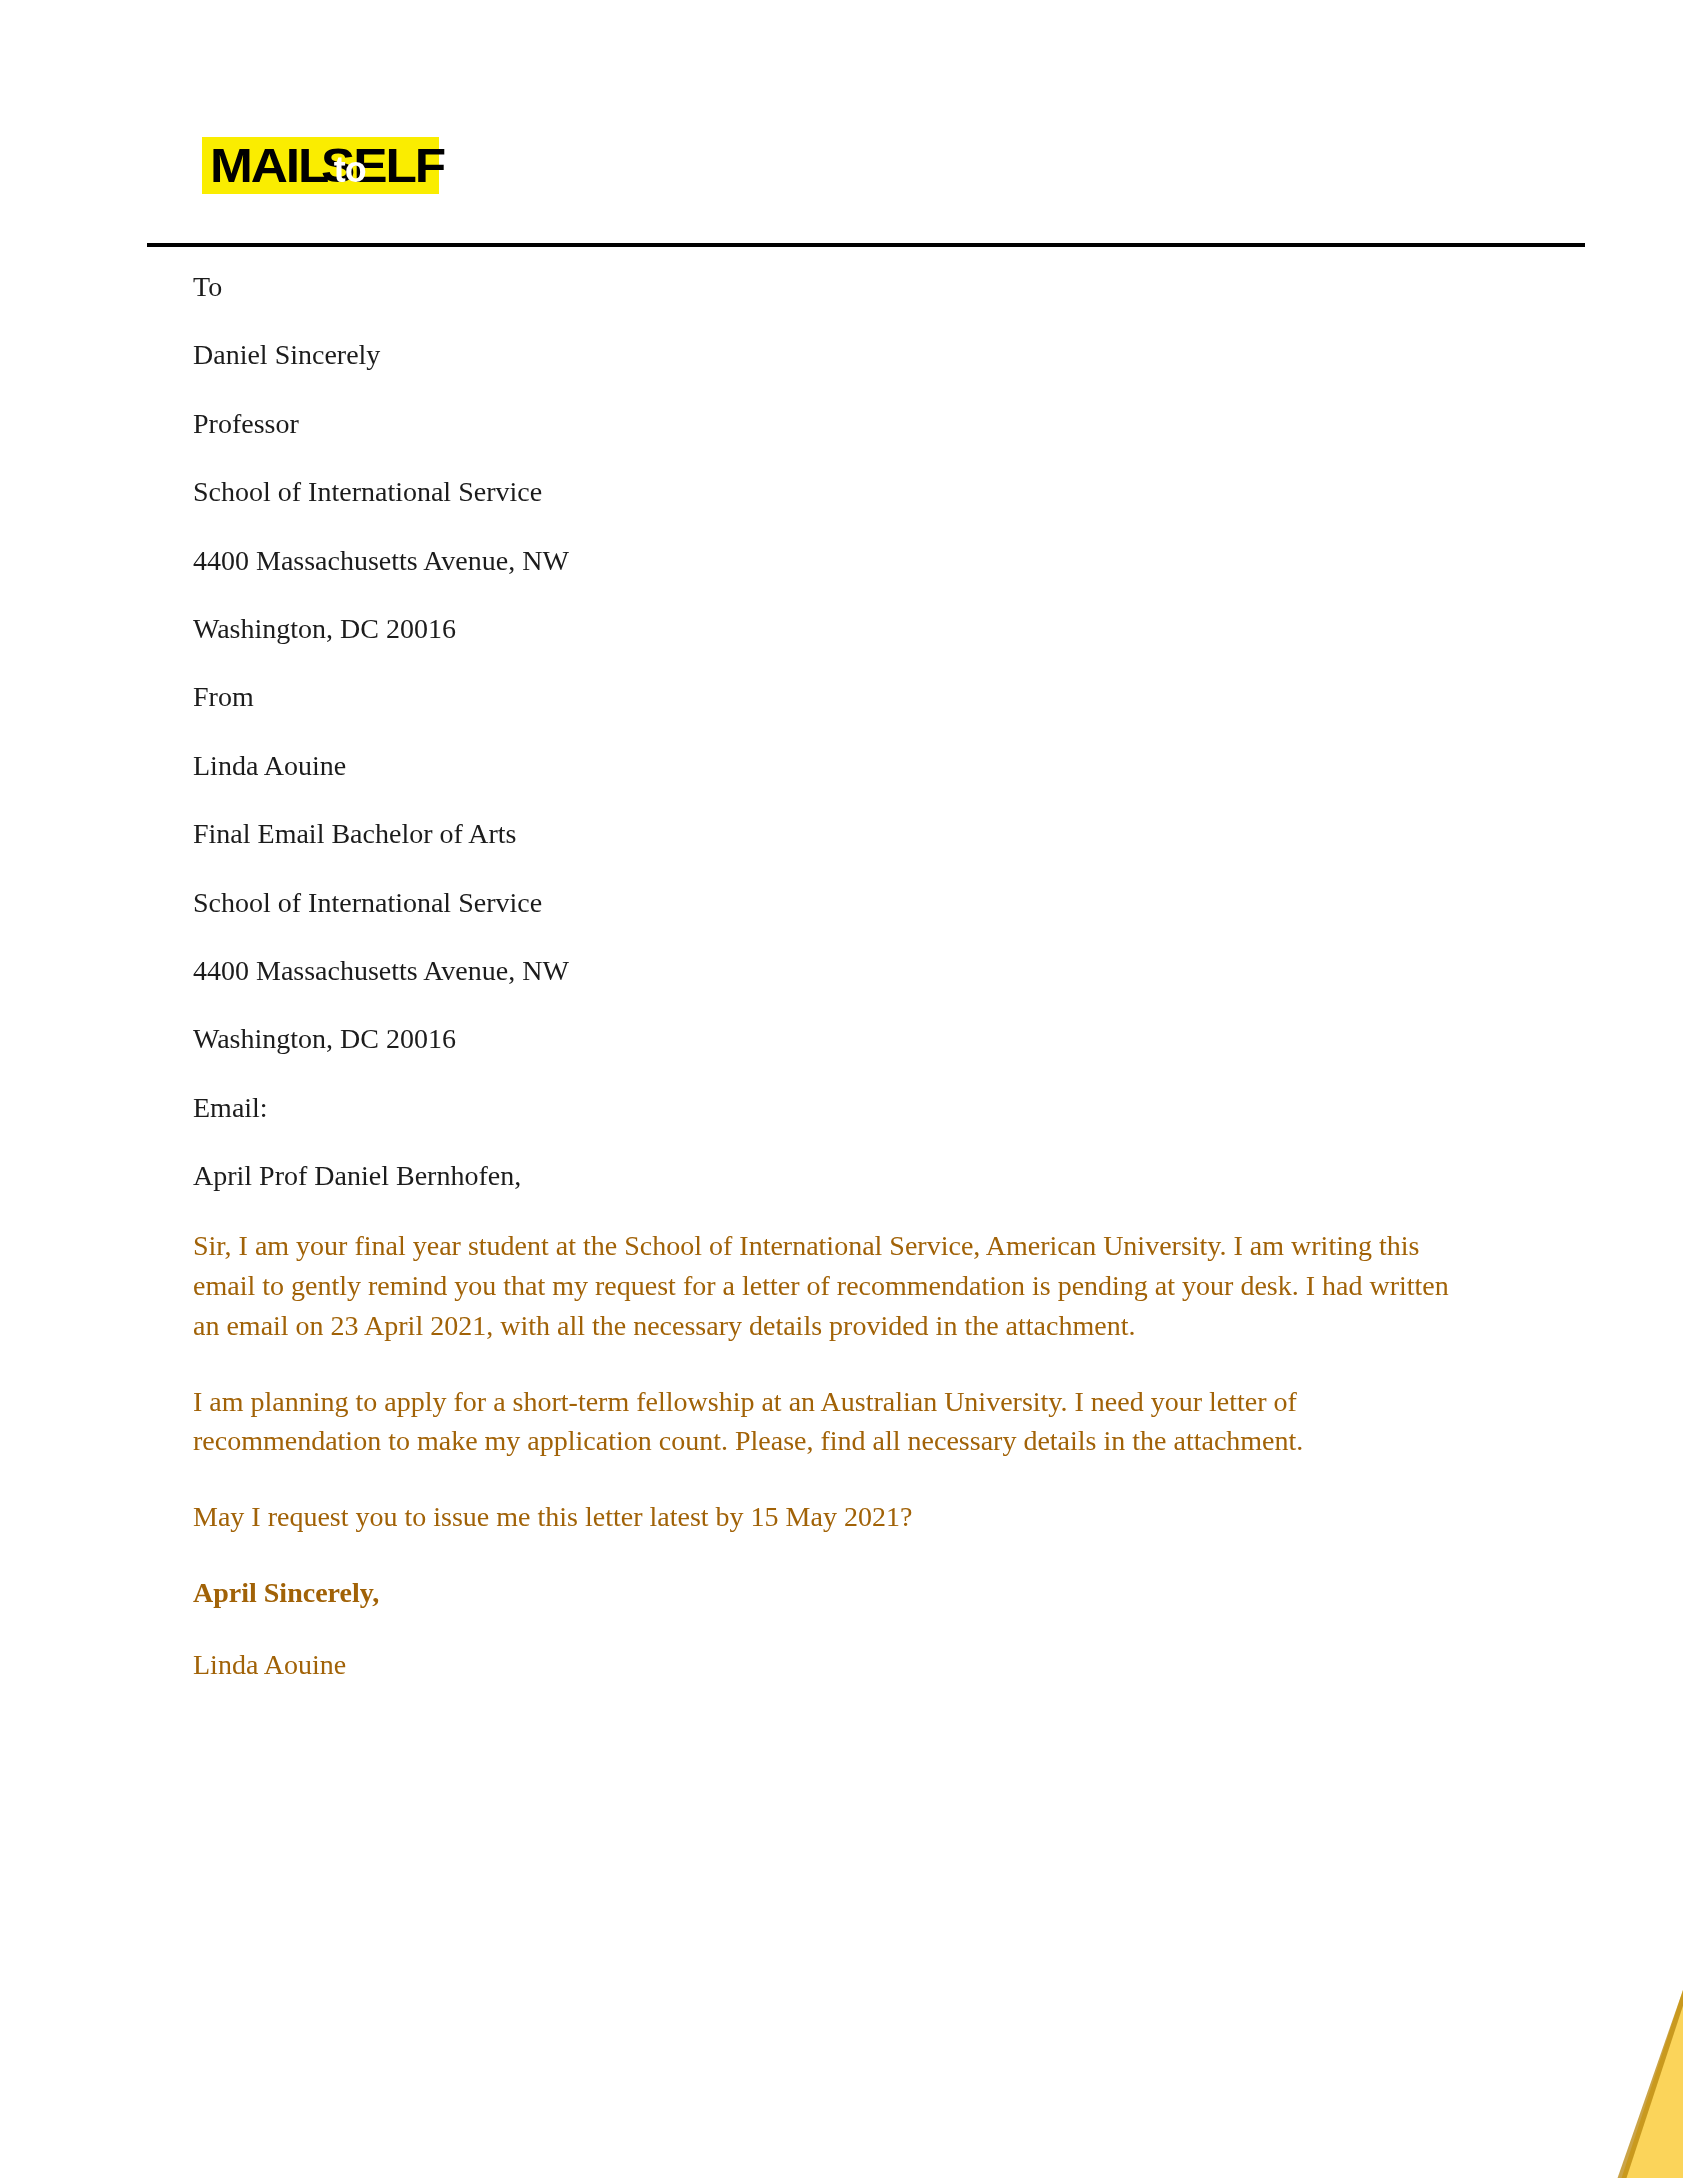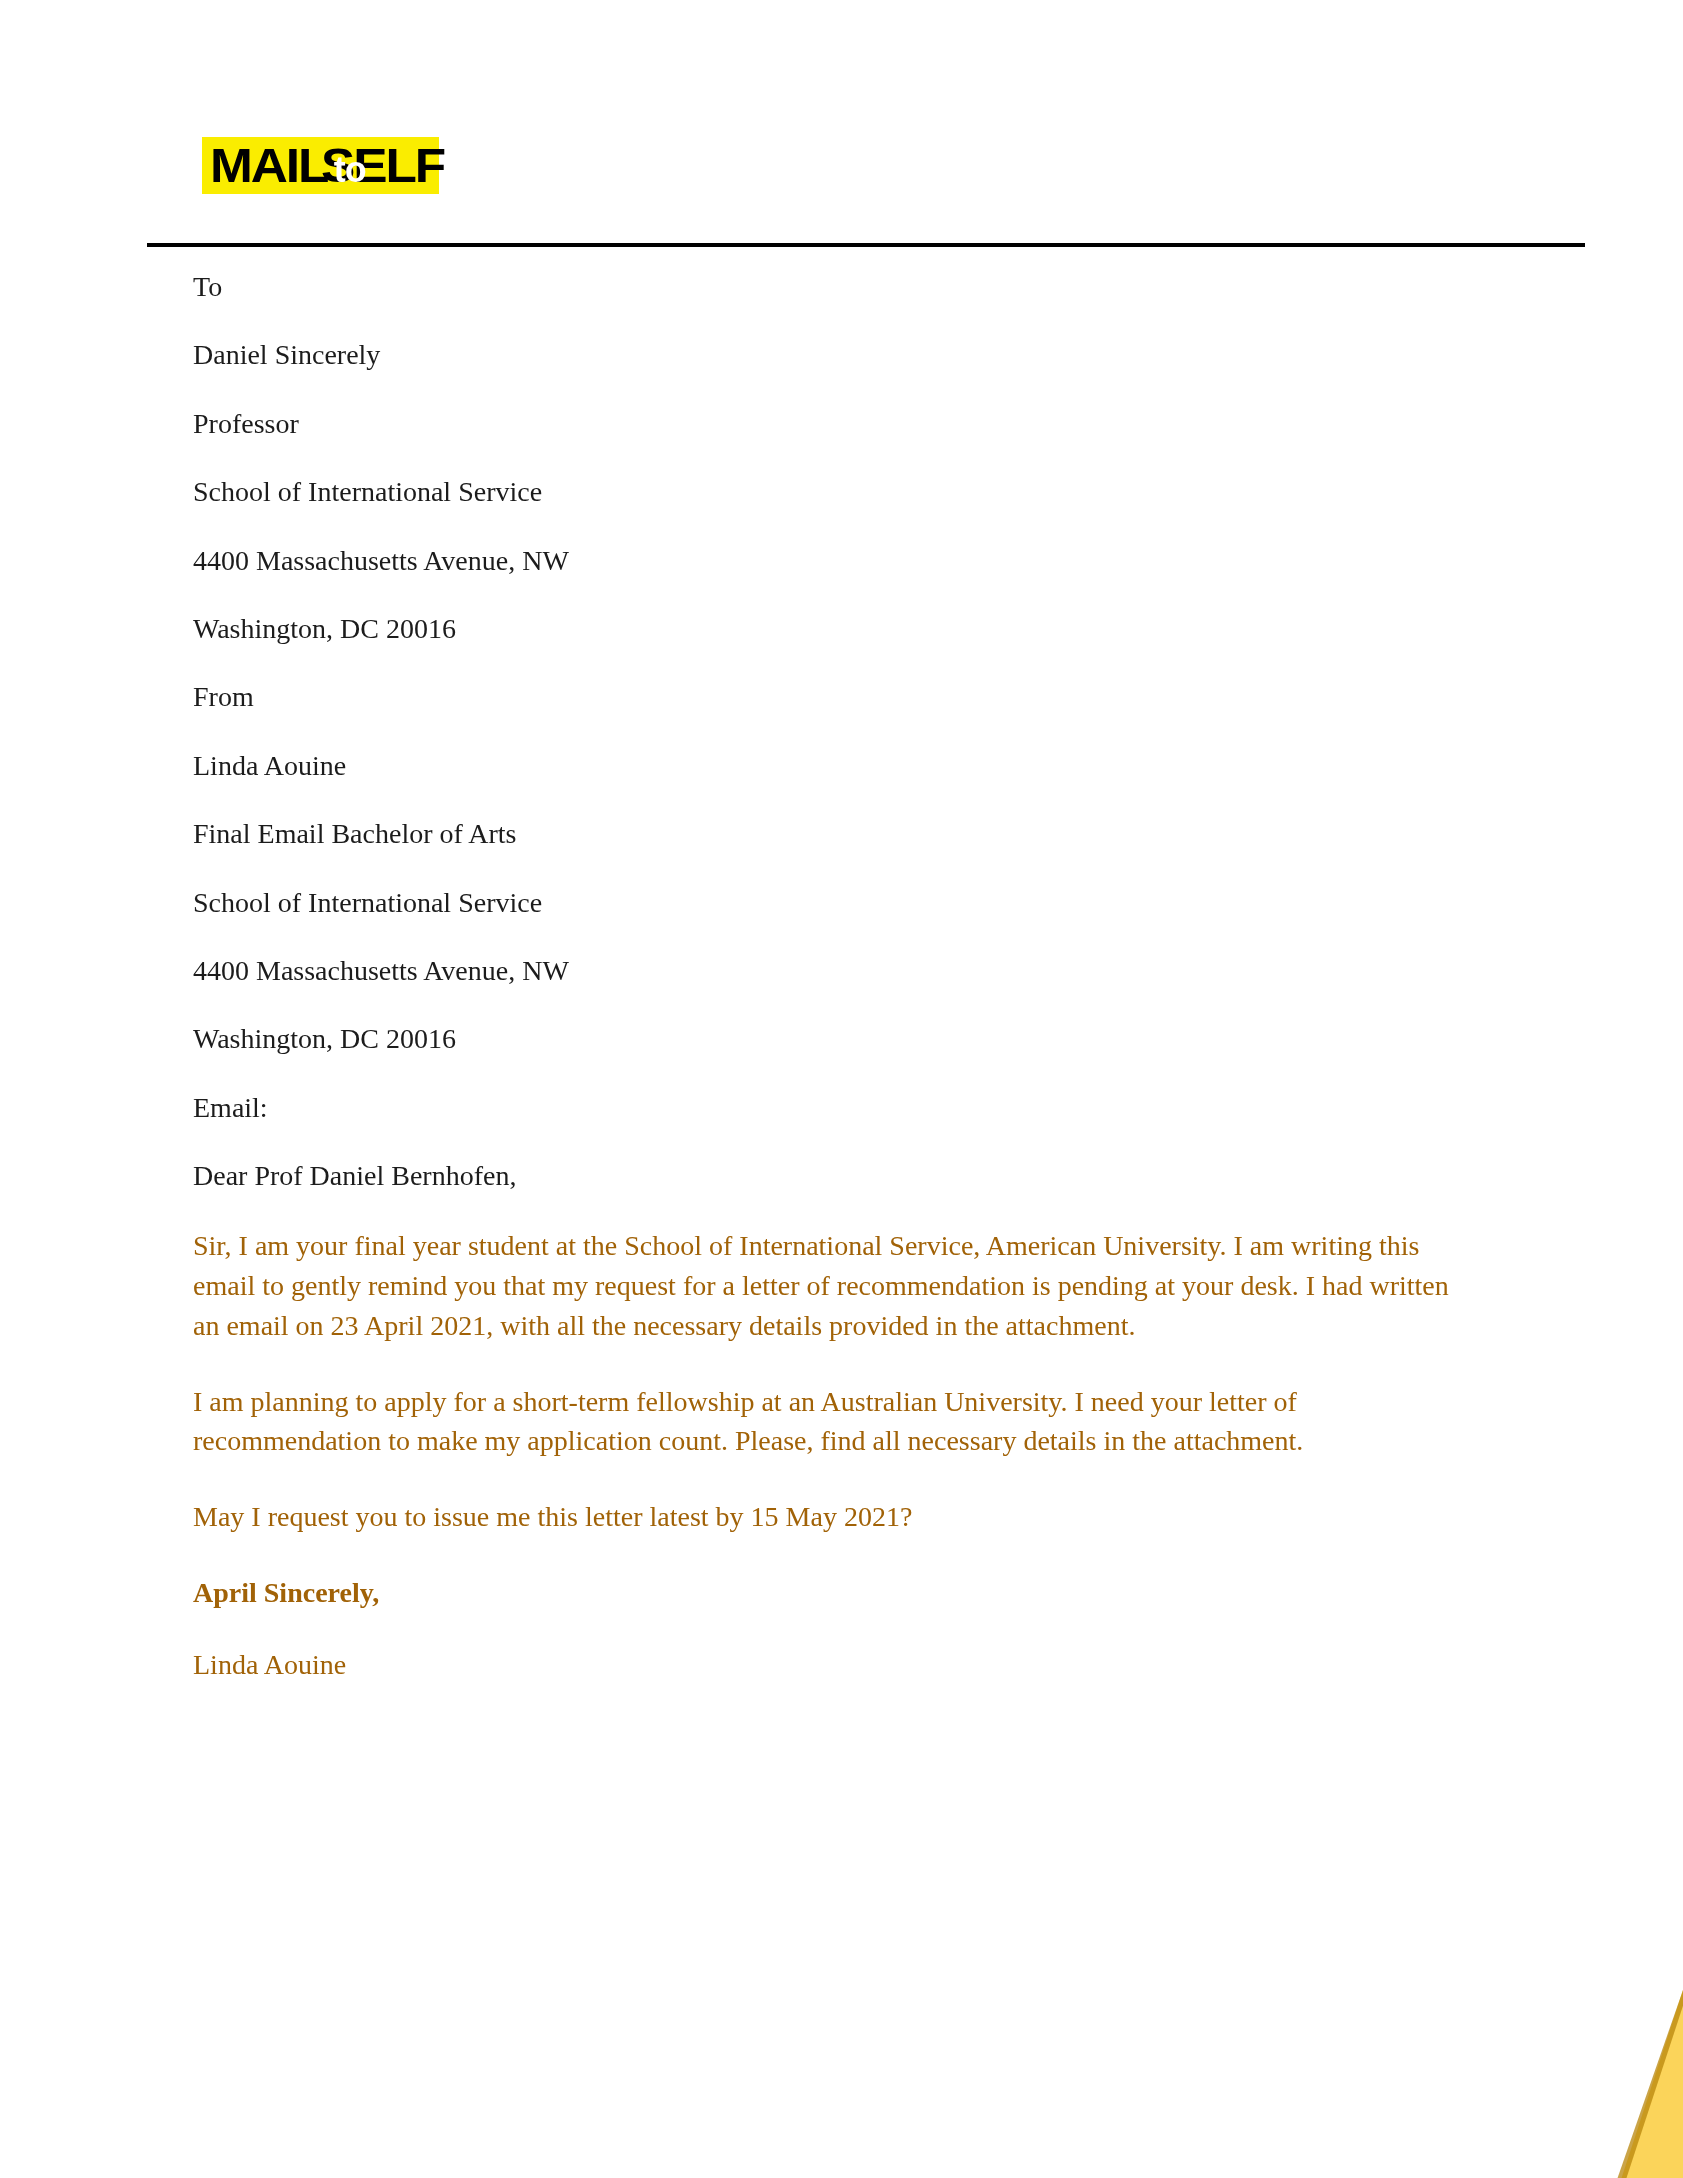--- a/index.html
+++ b/index.html
@@ -126,21 +126,21 @@
     <p class="line">Washington, DC 20016</p>
 
     <p class="line">From</p>
     <p class="line">Linda Aouine</p>
     <p class="line">Final Email Bachelor of Arts</p>
     <p class="line">School of International Service</p>
     <p class="line">4400 Massachusetts Avenue, NW</p>
     <p class="line">Washington, DC 20016</p>
     <p class="line">Email:</p>
 
-    <p class="line">Dear Prof Daniel Bernhofen,</p>
+    <p class="line">April Prof Daniel Bernhofen,</p>
 
     <p class="para para-gap">Sir, I am your final year student at the School of International Service, American University. I am writing this email to gently remind you that my request for a letter of recommendation is pending at your desk. I had written an email on 23 April 2021, with all the necessary details provided in the attachment.</p>
     <p class="para para-gap">I am planning to apply for a short-term fellowship at an Australian University. I need your letter of recommendation to make my application count. Please, find all necessary details in the attachment.</p>
     <p class="para para-gap">May I request you to issue me this letter latest by 15 May 2021?</p>
 
     <p class="para bold">April Sincerely,</p>
     <p class="para sig">Linda Aouine</p>
   </div>
 
   <svg class="corner-deco" viewBox="0 0 120 190" preserveAspectRatio="none" aria-hidden="true">

